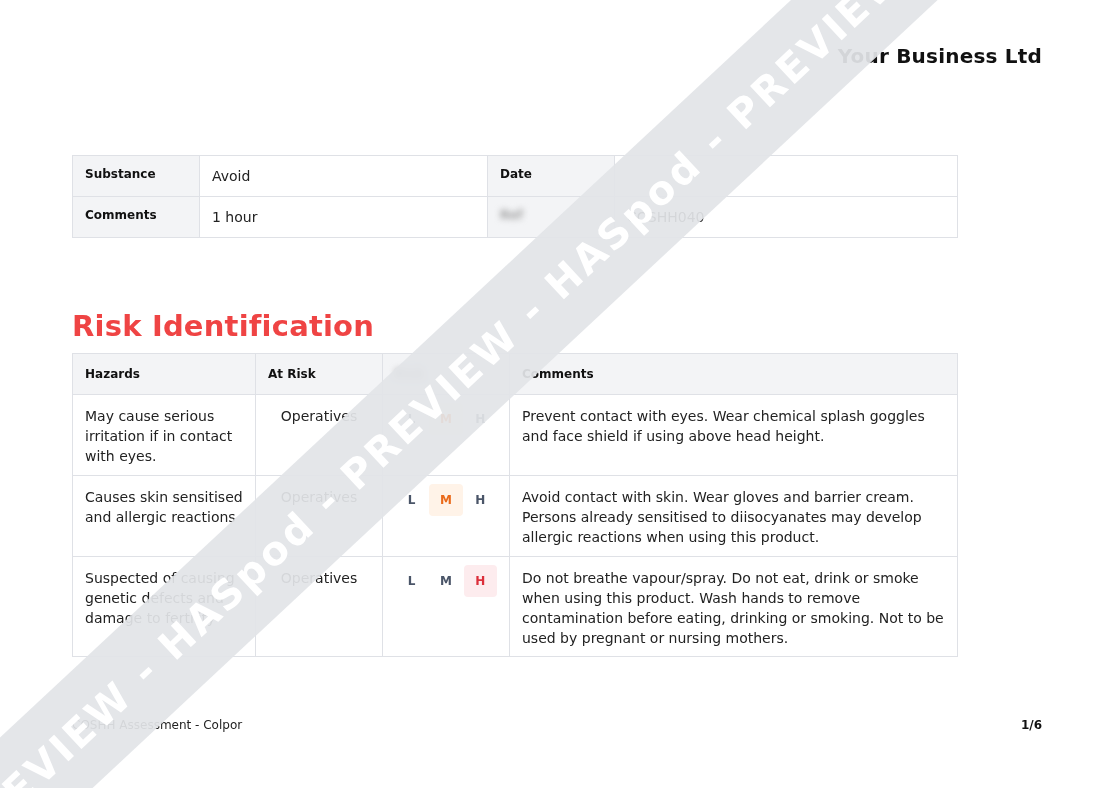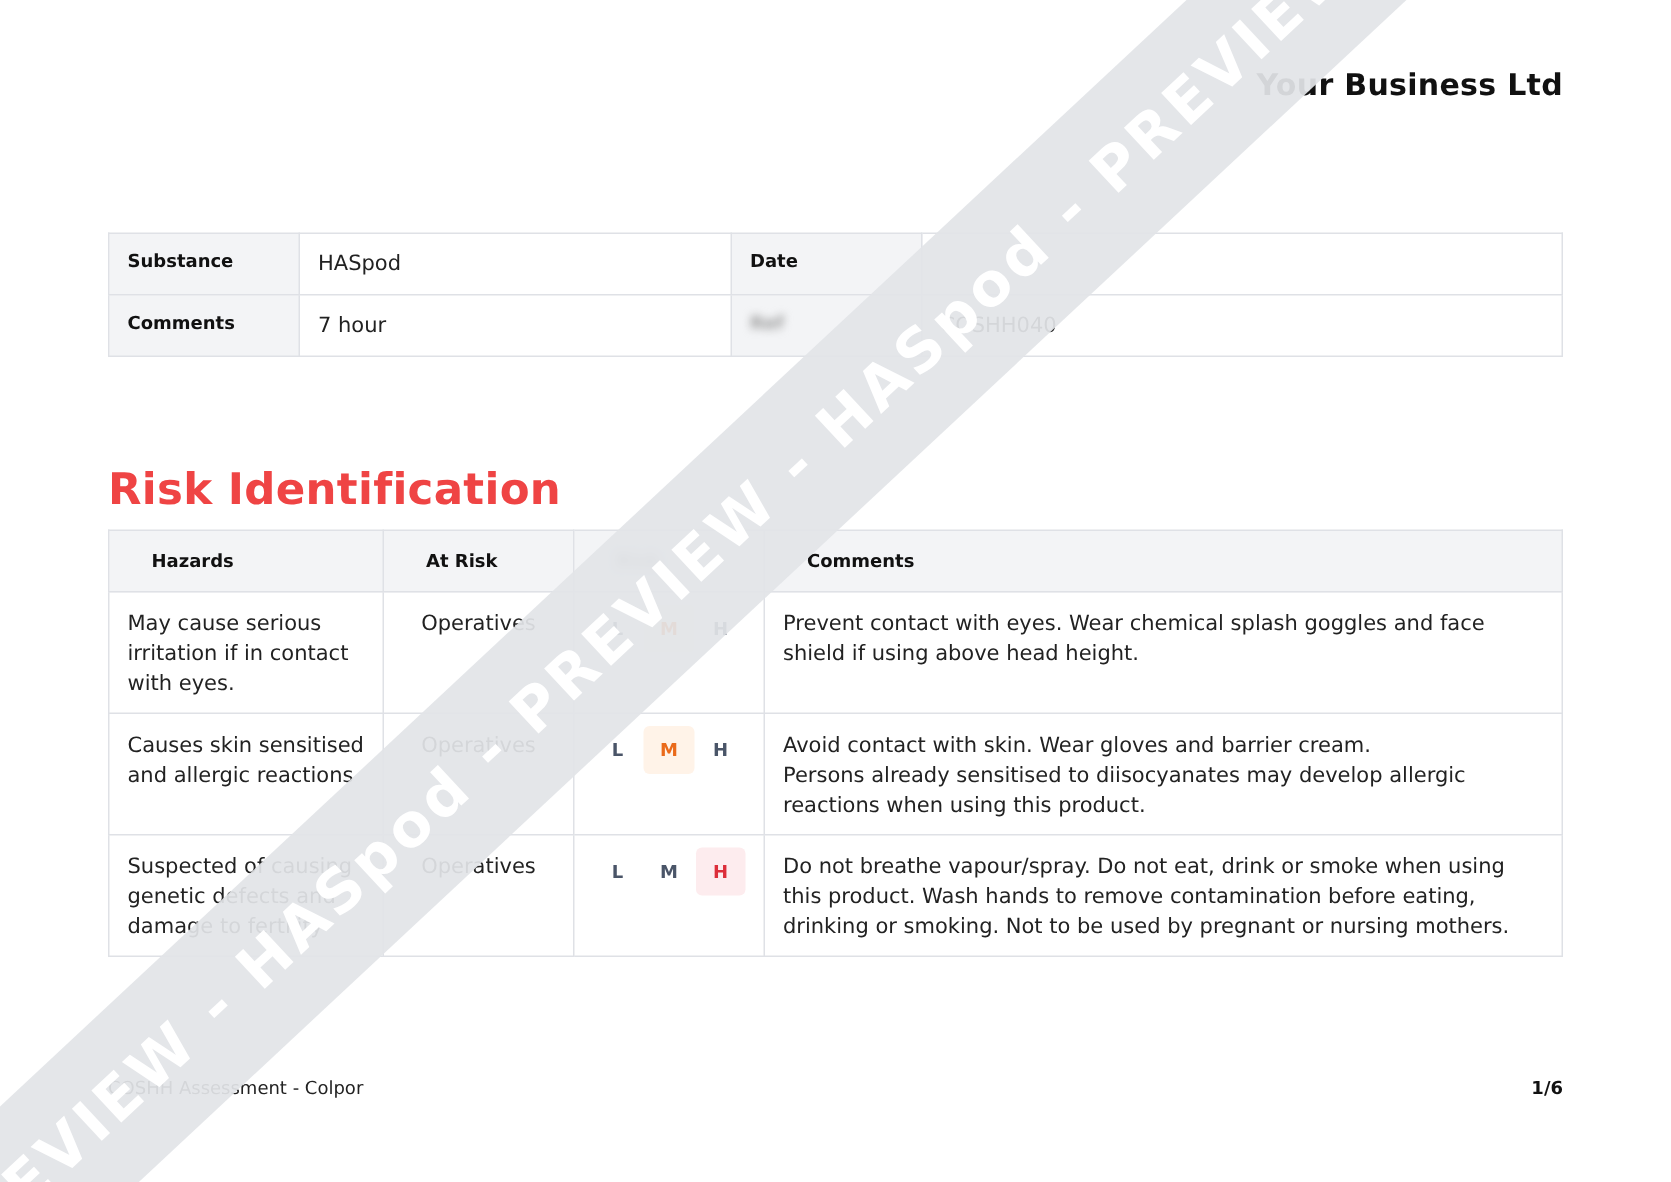--- a/index.html
+++ b/index.html
@@ -6,31 +6,31 @@
   html, body { width: 1114px; height: 788px; background: #ffffff; overflow: hidden; }
   body { position: relative; font-family: "DejaVu Sans", sans-serif; color: #1a1a1a; }
 
   .page { position: absolute; left: 0; top: 0; width: 1114px; height: 788px; }
 
   .company { position: absolute; right: 72px; top: 44px; font-size: 20px; font-weight: bold; color: #111; letter-spacing: 0.2px; }
 
   .h1 { position: absolute; left: 72px; top: 106px; font-size: 36px; font-weight: bold; color: #111; letter-spacing: 0.3px; }
   .h2 { position: absolute; left: 72px; top: 309px; font-size: 29px; font-weight: bold; color: #ef4444; letter-spacing: 0.2px; }
 
-  table { border-collapse: collapse; position: absolute; left: 72px; width: 970px; table-layout: fixed; }
+  table { border-collapse: collapse; position: absolute; left: 72px; width: 886px; table-layout: fixed; }
   td, th { border: 1px solid #dfe1e6; vertical-align: top; }
 
   
   .info { top: 155px; }
   .info td { height: 41px; padding: 0 12px; vertical-align: middle; font-size: 14px; color: #222; }
   .info td.lbl { background: #f3f4f6; font-size: 12px; font-weight: bold; color: #111; padding-bottom: 4px; }
 
   
   .risk { top: 353px; }
-  .risk th { background: #f3f4f6; height: 41px; font-size: 12px; font-weight: bold; color: #111; text-align: left; padding: 0 28px; vertical-align: middle; }
+  .risk th { background: #f3f4f6; height: 41px; font-size: 12px; font-weight: bold; color: #111; text-align: left; padding: 0 12px; vertical-align: middle; }
   .risk th.c { text-align: left; }
   .risk td { height: 81px; padding: 11px 12px 8px; font-size: 14px; line-height: 20px; color: #222; }
   .risk td.atrisk { text-align: center; }
   .levels { display: flex; justify-content: center; gap: 1px; margin-top: -3px; }
   .lvl { width: 35px; height: 32px; border-radius: 4px; font-size: 12px; font-weight: bold; color: #4a5568; display: flex; align-items: center; justify-content: center; }
   .lvl.on-m { background: #fff3e8; color: #ea6a1a; }
   .lvl.on-h { background: #fdecee; color: #dc2e3a; }
 
   .blur { display: inline-block; filter: blur(3px); color: #999; }
 
@@ -54,27 +54,27 @@
   <table class="info">
     <colgroup>
         <col style="width:127px">
         <col style="width:288px">
         <col style="width:127px">
         <col>
       </colgroup>
     <tbody>
         <tr>
       <td class="lbl">Substance</td>
-      <td>HASpod</td>
+      <td>Avoid</td>
       <td class="lbl">Date</td>
       <td></td>
     </tr>
     <tr>
       <td class="lbl">Comments</td>
-      <td>7 hour</td>
+      <td>1 hour</td>
       <td class="lbl"><span class="blur">Ref</span></td>
       <td>COSHH040</td>
     </tr>
   </tbody>
     </table>
 
   <div class="h2">Risk Identification</div>
 
   <table class="risk">
     <colgroup>

